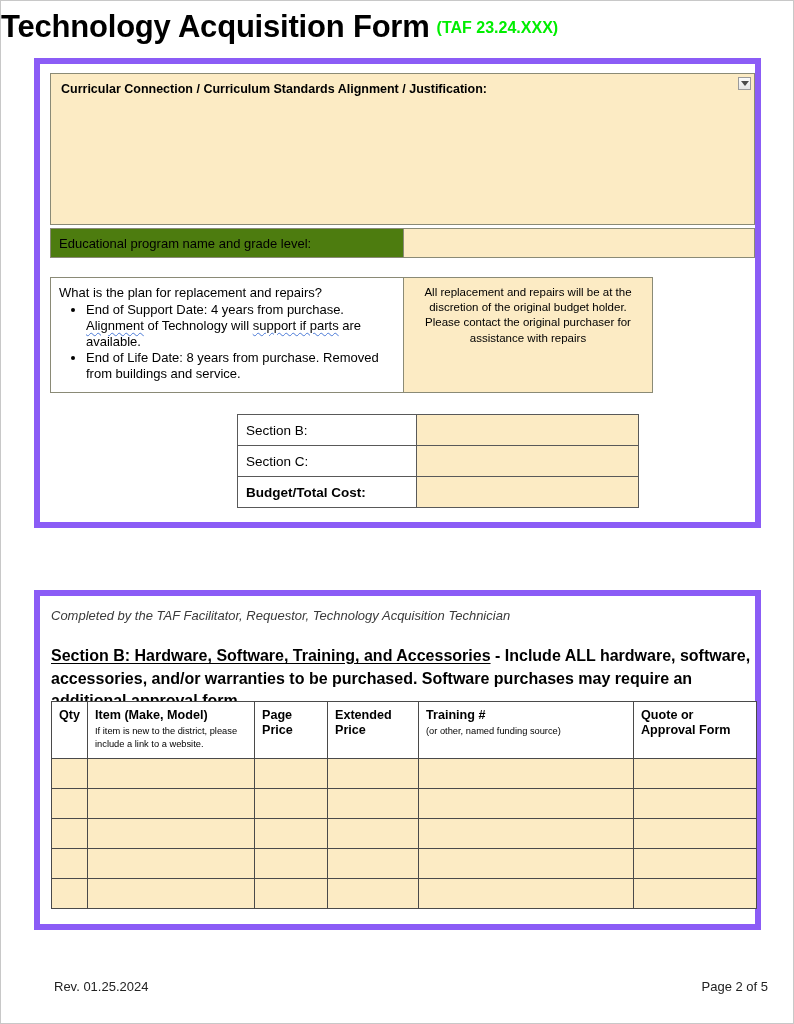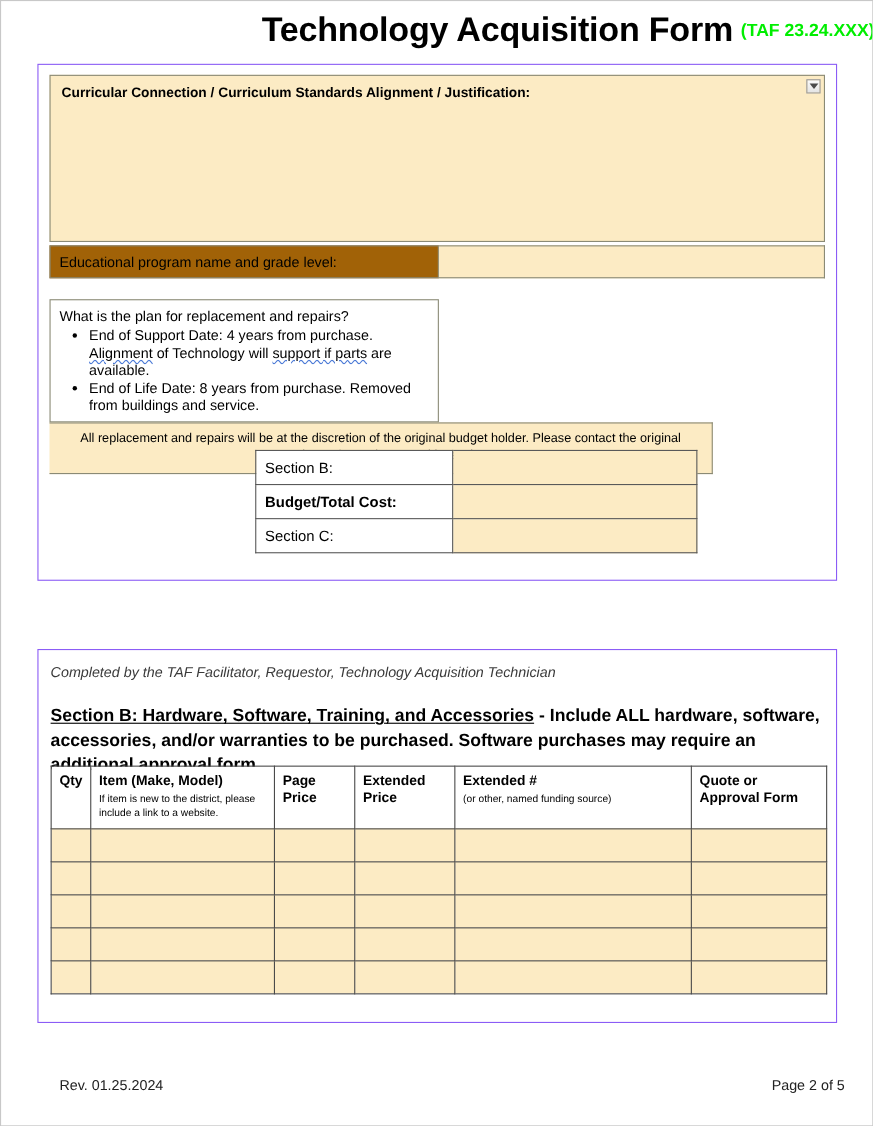--- a/index.html
+++ b/index.html
@@ -19,21 +19,21 @@
     box-sizing: border-box;
     overflow: hidden;
   }
 
   
   .title-row {
     position: absolute;
     left: 0;
     top: 8px;
     width: 794px;
-    text-align: right;
+    text-align: left;
     white-space: nowrap;
   }
   .title-main {
     font-size: 31px;
     font-weight: bold;
     color: #000000;
     letter-spacing: -0.2px;
   }
   .title-code {
     font-size: 16px;
@@ -41,21 +41,21 @@
     color: #00ee00;
     margin-left: 7px;
     position: relative;
     top: -4px;
   }
 
   
   .outer-box {
     position: absolute;
     box-sizing: border-box;
-    border: 1px solid #8b5cf6;
+    border: 6px solid #8b5cf6;
     background: #ffffff;
   }
   #box-top  { left: 33px; top: 57px;  width: 727px; height: 470px; }
   #box-bot  { left: 33px; top: 541px; width: 727px; height: 340px; margin-top: 48px; }
 
   
   .curricular {
     position: absolute;
     left: 10px;
     top: 9px;
@@ -98,21 +98,21 @@
     top: 164px;
     width: 705px;
     height: 30px;
     box-sizing: border-box;
     display: flex;
   }
   .edu-label {
     width: 354px;
     box-sizing: border-box;
     border: 1px solid #8a8a76;
-    background: #a16207;
+    background: #4d7c0f;
     display: flex;
     align-items: center;
     padding-left: 8px;
     font-size: 13px;
     color: #000;
   }
   .edu-value {
     flex: 1;
     box-sizing: border-box;
     border: 1px solid #8a8a76;
@@ -122,21 +122,20 @@
 
   
   .plan-row {
     position: absolute;
     left: 10px;
     top: 213px;
     width: 603px;
     height: 116px;
     box-sizing: border-box;
     display: flex;
-    flex-direction: column;
   }
   .plan-q {
     width: 354px;
     box-sizing: border-box;
     border: 1px solid #8a8a76;
     background: #ffffff;
     padding: 7px 8px 6px 8px;
     font-size: 13px;
     color: #000;
     line-height: 1.22;
@@ -314,25 +313,25 @@
       <div class="plan-a">All replacement and repairs will be at the discretion of the original budget holder. Please contact the original purchaser for assistance with repairs</div>
     </div>
 
     <table class="sum-table">
       <tbody>
         <tr>
           <td class="sum-label">Section B:</td>
           <td class="sum-value"></td>
         </tr>
         <tr>
-          <td class="sum-label sum-strong">Budget/Total Cost:</td>
+          <td class="sum-label">Section C:</td>
           <td class="sum-value"></td>
         </tr>
         <tr>
-          <td class="sum-label">Section C:</td>
+          <td class="sum-label sum-strong">Budget/Total Cost:</td>
           <td class="sum-value"></td>
         </tr>
       </tbody>
     </table>
 
   </div>
 
   <div class="outer-box" id="box-bot">
 
     <div class="completed-note">Completed by the TAF Facilitator, Requestor, Technology Acquisition Technician</div>
@@ -360,21 +359,21 @@
           </th>
           <th>
             <span class="th-main">Page Price</span>
             <span class="th-sub"></span>
           </th>
           <th>
             <span class="th-main">Extended Price</span>
             <span class="th-sub"></span>
           </th>
           <th>
-            <span class="th-main">Extended #</span>
+            <span class="th-main">Training #</span>
             <span class="th-sub">(or other, named funding source)</span>
           </th>
           <th>
             <span class="th-main">Quote or Approval Form</span>
             <span class="th-sub"></span>
           </th>
         </tr>
       </thead>
       <tbody id="items-body">
           <tr>

